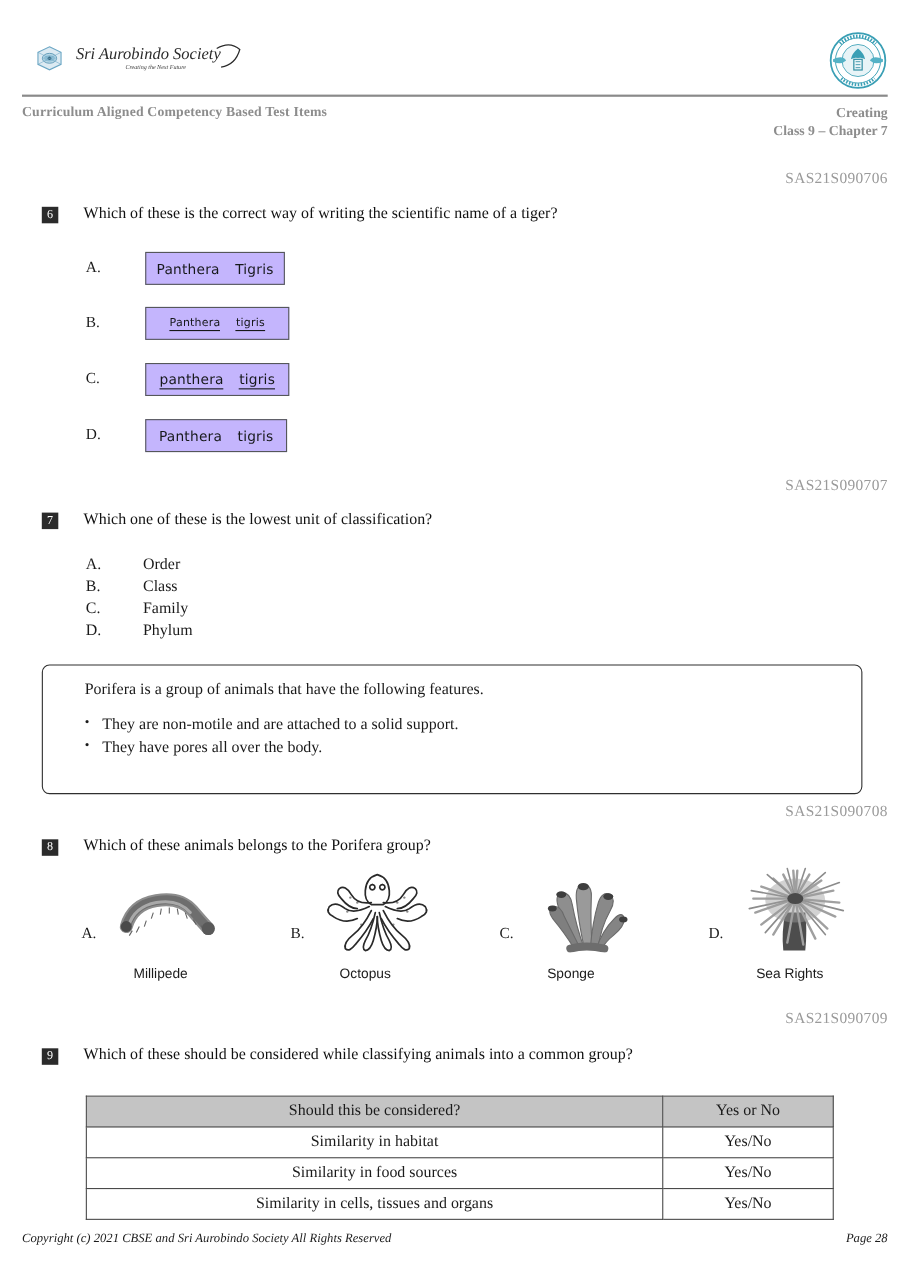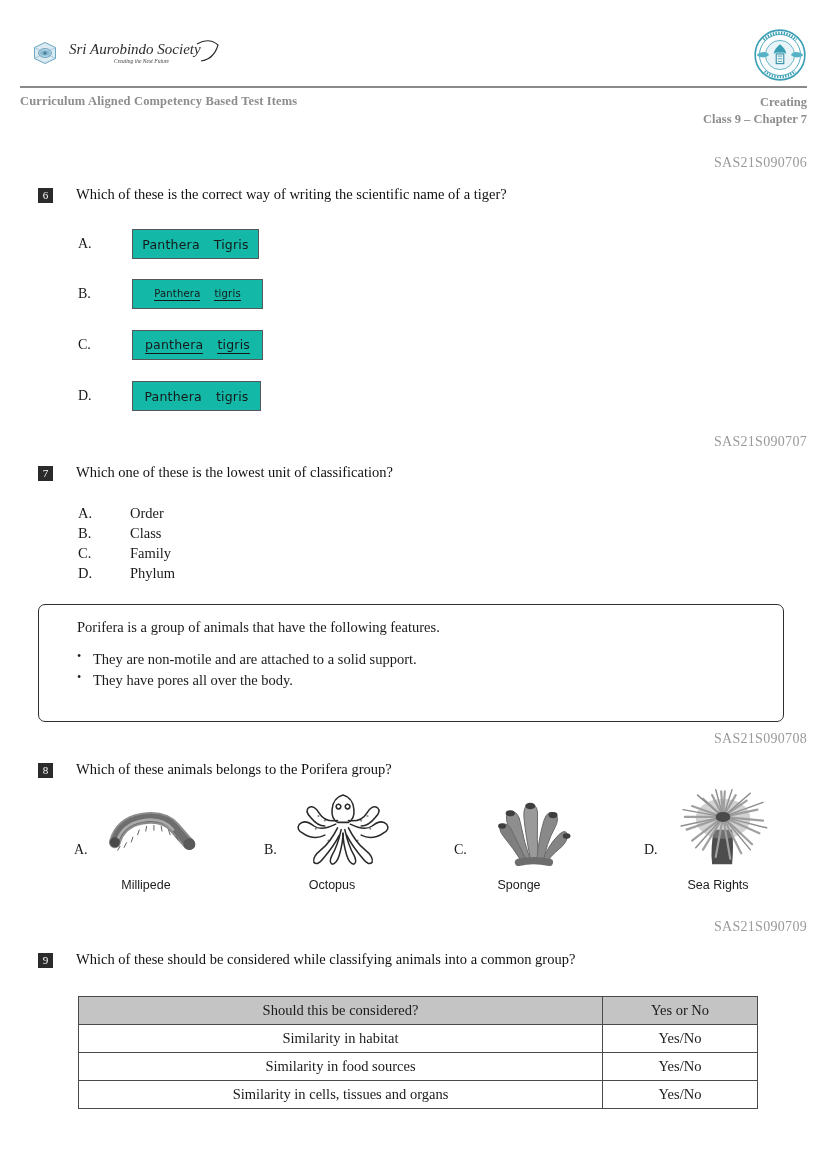--- a/index.html
+++ b/index.html
@@ -123,21 +123,21 @@
     align-items: center;
   }
   .opt-letter {
     font-family: "Liberation Serif", serif;
     font-size: 14px;
     width: 54px;
     flex: none;
   }
   .sci-box {
     border: 1px solid #55575a;
-    background: #14b8a6;
+    background: #c4b5fd;
     box-sizing: border-box;
     display: flex;
     align-items: center;
     justify-content: center;
     gap: 14px;
   }
   .sci-word {
     font-family: "DejaVu Sans", sans-serif;
     color: #16181a;
     letter-spacing: 0.2px;
@@ -517,14 +517,18 @@
         <td>Similarity in food sources</td>
         <td>Yes/No</td>
       </tr>
       <tr>
         <td>Similarity in cells, tissues and organs</td>
         <td>Yes/No</td>
       </tr>
     </tbody>
   </table>
 
+  <div class="footer">
+    <span>Copyright (c) 2021 CBSE and Sri Aurobindo Society All Rights Reserved</span>
+    <span>Page 28</span>
+  </div>
 
 </div>
 
 </body></html>

